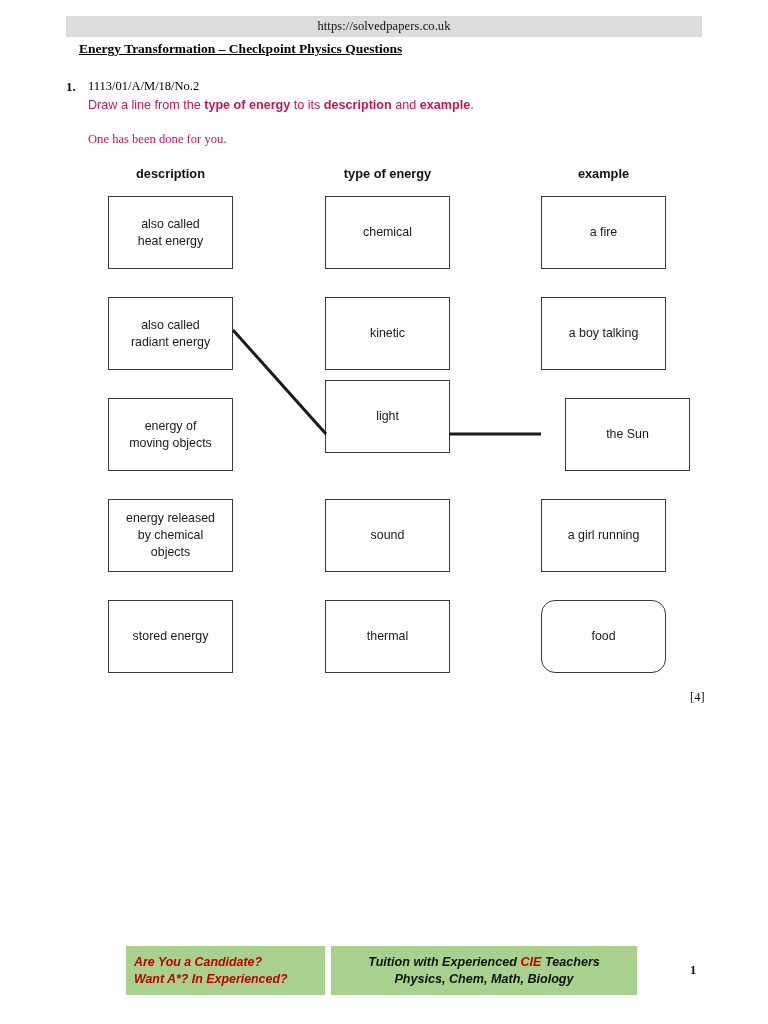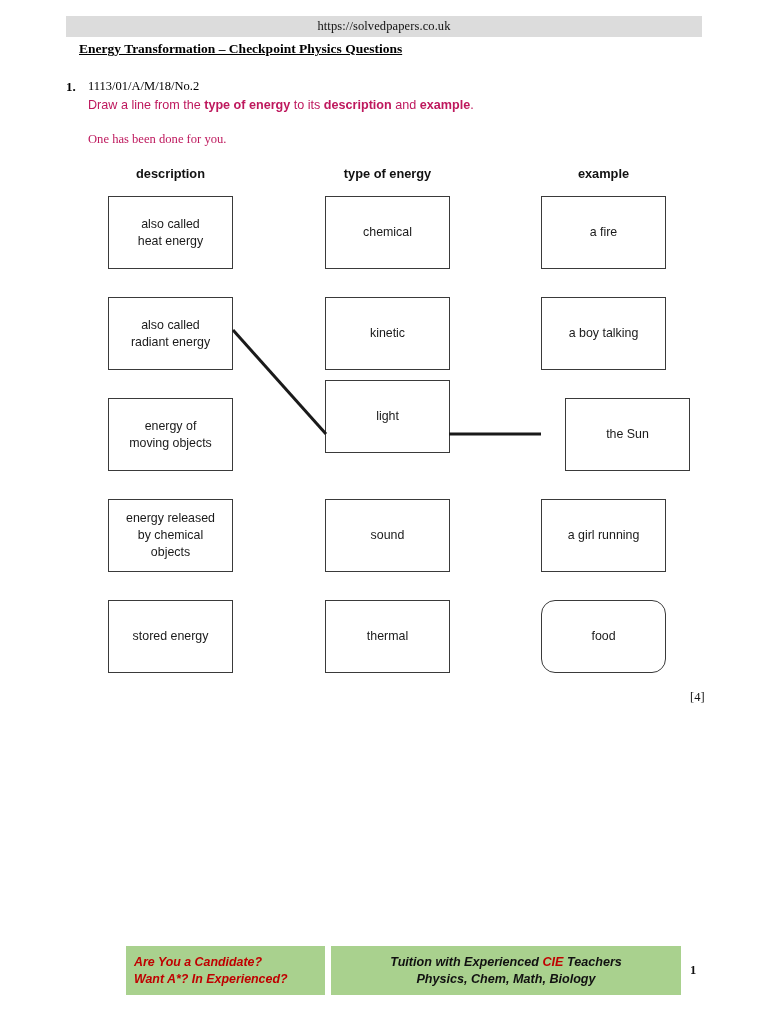--- a/index.html
+++ b/index.html
@@ -162,21 +162,21 @@
     font-weight: bold;
     font-style: italic;
     color: #c00000;
     line-height: 1.3;
     white-space: nowrap;
   }
   .promo-right {
     position: absolute;
     left: 331px;
     top: 946px;
-    width: 350px;
+    width: 306px;
     height: 49px;
     background: #a9d18e;
     display: flex;
     flex-direction: column;
     align-items: center;
     justify-content: center;
     box-sizing: border-box;
   }
   .promo-right div {
     font-size: 12.6px;

